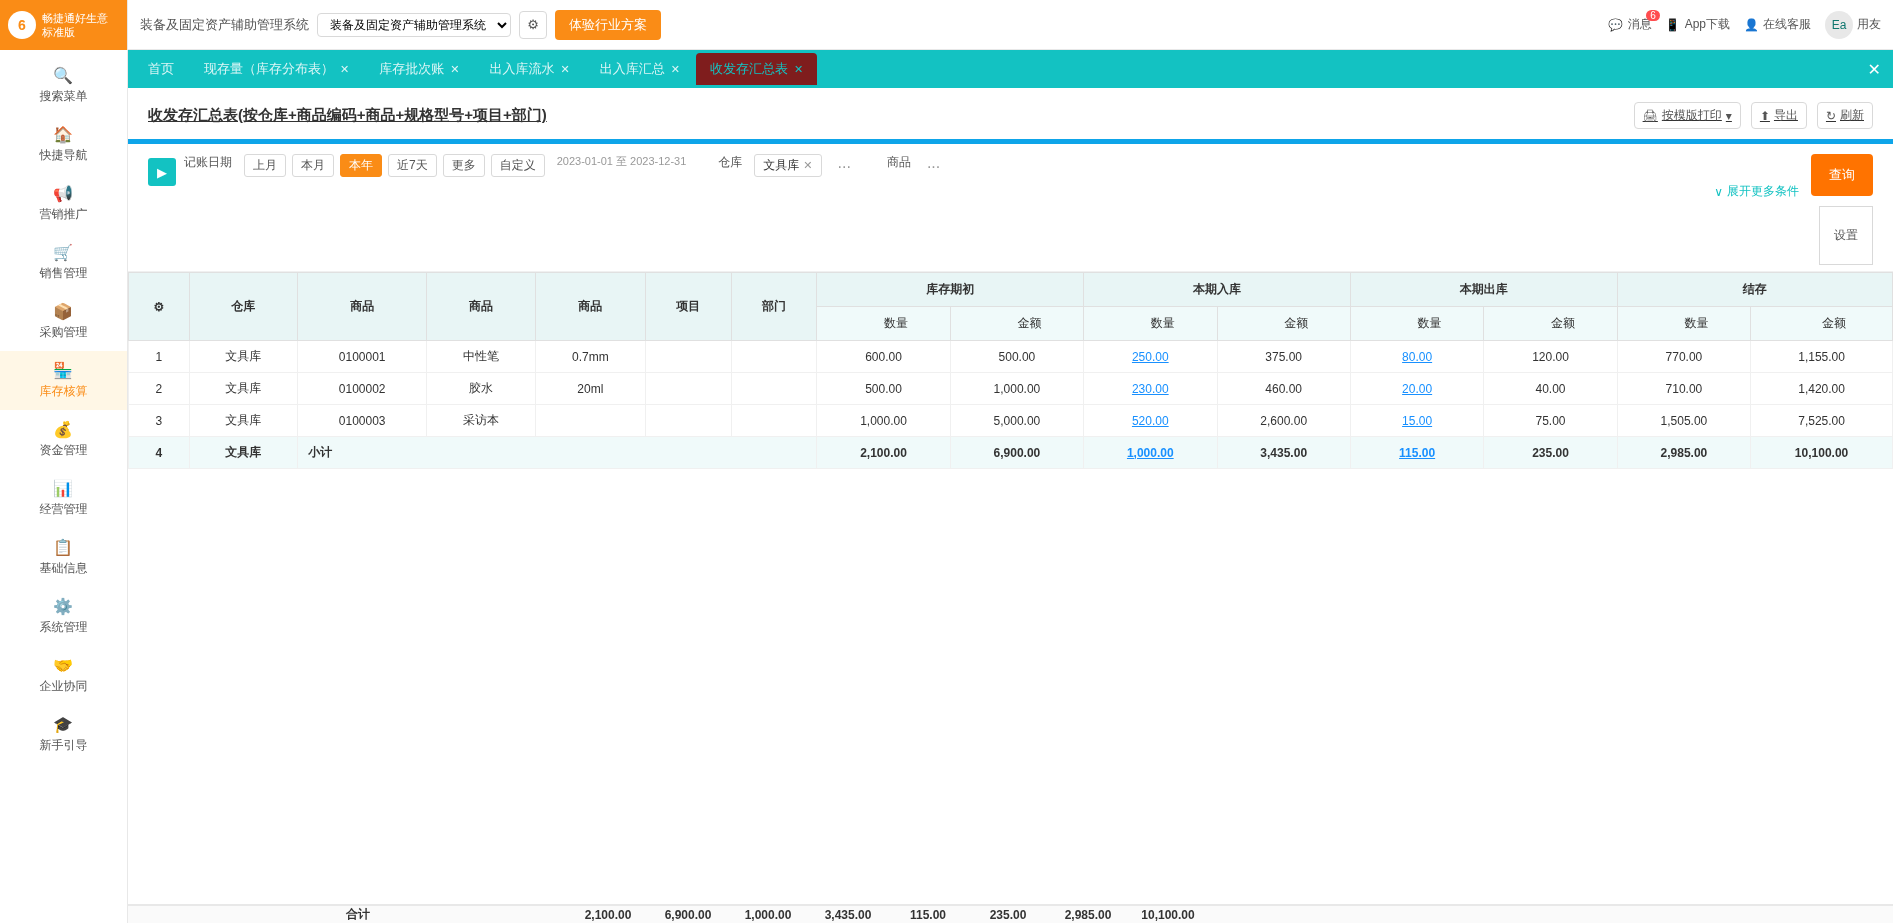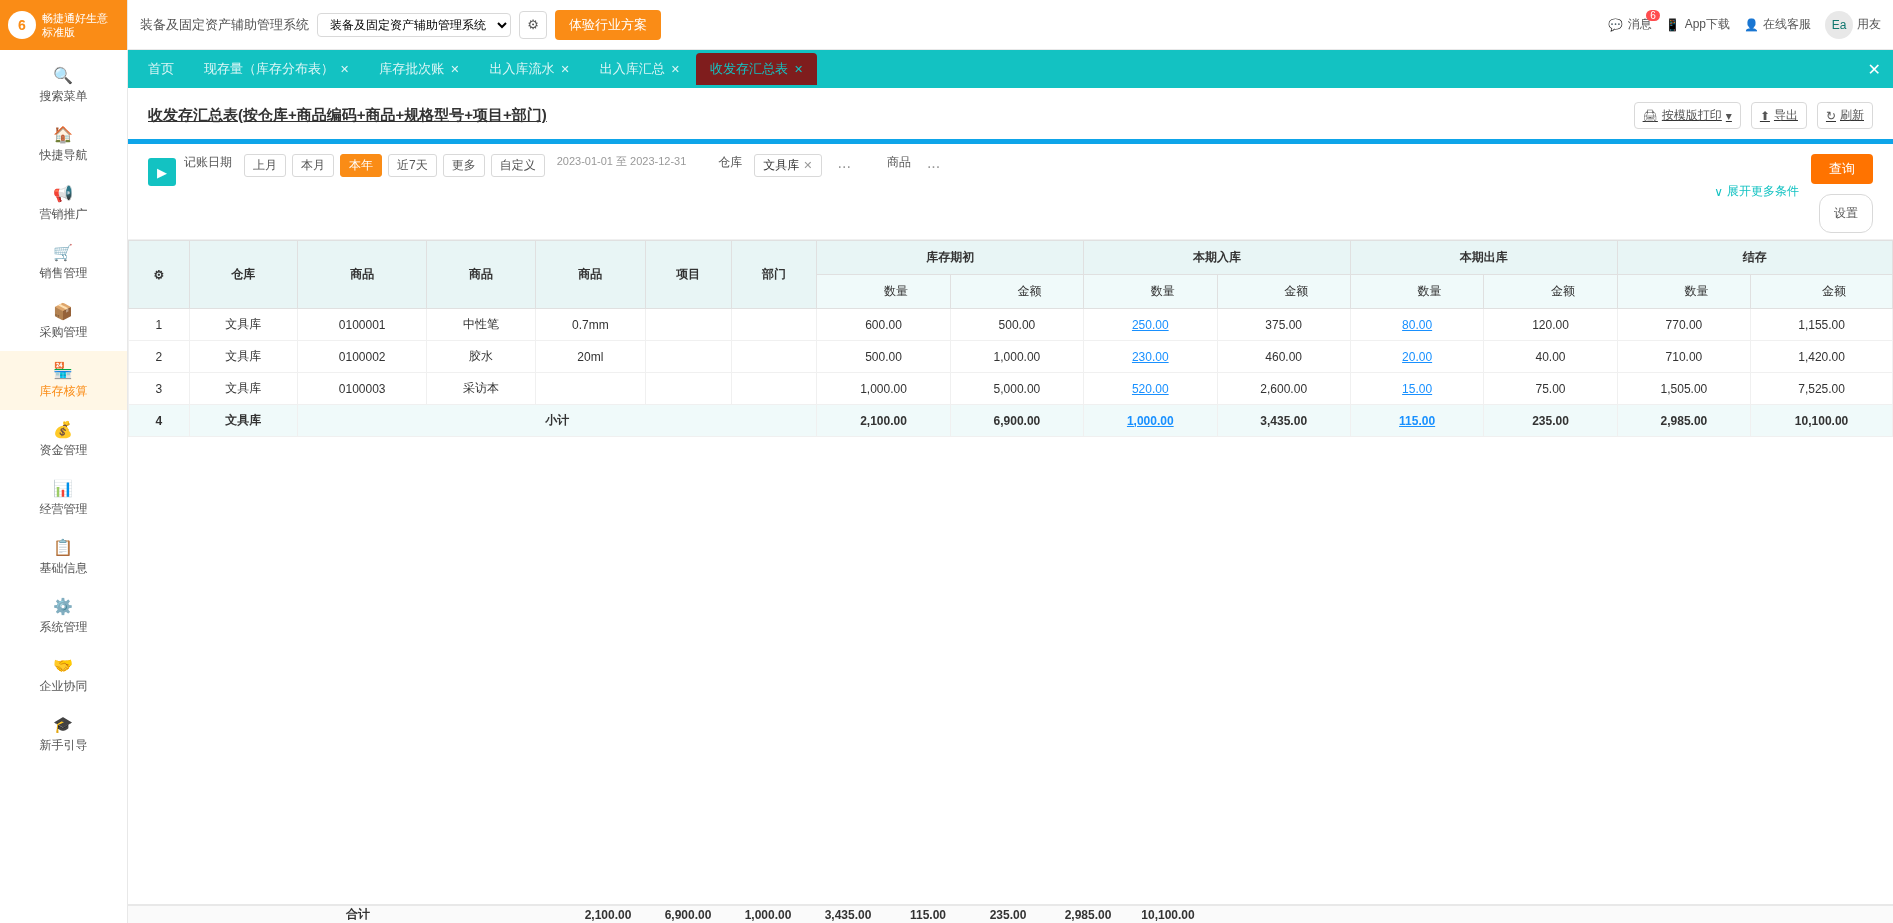--- a/index.html
+++ b/index.html
@@ -49,32 +49,32 @@
     .filter-row { display: flex; align-items: flex-start; gap: 12px; flex-wrap: wrap; }
     .filter-label { font-size: 12px; color: #555; white-space: nowrap; }
     .filter-date-group { display: flex; align-items: center; gap: 6px; }
     .filter-date-btn { padding: 2px 8px; font-size: 12px; border-radius: 3px; cursor: pointer; border: 1px solid #d9d9d9; background: #fff; color: #555; }
     .filter-date-btn.active { background: #fa8c16; color: #fff; border-color: #fa8c16; }
     .filter-date-range { font-size: 11px; color: #999; }
     .filter-tag { background: #fff; border: 1px solid #d9d9d9; border-radius: 3px; padding: 2px 8px; font-size: 12px; display: flex; align-items: center; gap: 4px; }
     .filter-tag-close { cursor: pointer; color: #999; font-size: 11px; }
     .filter-dots { color: #999; cursor: pointer; font-size: 16px; padding: 0 4px; }
     .filter-expand-btn { display: flex; align-items: center; gap: 4px; color: #13c2c2; font-size: 12px; cursor: pointer; margin-left: auto; }
-    .btn-query { background: #ff7300; color: #fff; border: none; border-radius: 4px; padding: 6px 18px; font-size: 13px; cursor: pointer; }
-    .btn-settings { background: #fff; color: #555; border: 1px solid #d9d9d9; border-radius: 12px; padding: 10px 14px; font-size: 12px; cursor: pointer; margin-top: 4px; }
+    .btn-query { background: #ff7300; color: #fff; border: none; border-radius: 4px; padding: 12px 18px; font-size: 13px; cursor: pointer; }
+    .btn-settings { background: #fff; color: #555; border: 1px solid #d9d9d9; border-radius: 0; padding: 20px 14px; font-size: 12px; cursor: pointer; margin-top: 4px; }
 
     
     .table-wrap { padding: 0 0 60px; }
     table { width: 100%; border-collapse: collapse; font-size: 12px; }
     thead tr th { background: #e8f5f5; color: #333; font-weight: bold; padding: 8px 10px; border: 1px solid #e0e0e0; text-align: center; white-space: nowrap; }
     thead tr.sub-header th { background: #f0fafa; font-weight: normal; padding-left: 35px; }
     tbody tr td { padding: 7px 10px; border: 1px solid #f0f0f0; text-align: center; color: #333; }
     tbody tr.subtotal td { background: #f0fafa; font-weight: bold; }
     td.underline { text-decoration: underline; cursor: pointer; color: #1890ff; }
-    td.left { text-align: center; }
+    td.left { text-align: left; }
 
     
     .table-footer { position: sticky; bottom: 0; background: #fafafa; border-top: 2px solid #e8e8e8; display: flex; align-items: center; padding: 0 20px; font-size: 12px; font-weight: bold; color: #333; z-index: 10; }
 
     .filter-section { display: flex; align-items: flex-start; gap: 0; padding: 10px 20px 6px; border-bottom: 1px solid #f0f0f0; }
     .filter-main { flex: 1; }
     .filter-actions { display: flex; flex-direction: column; gap: 6px; align-items: flex-end; padding-left: 12px; }
 
     .expand-row { display: flex; justify-content: center; padding: 6px 0; }
   </style>

